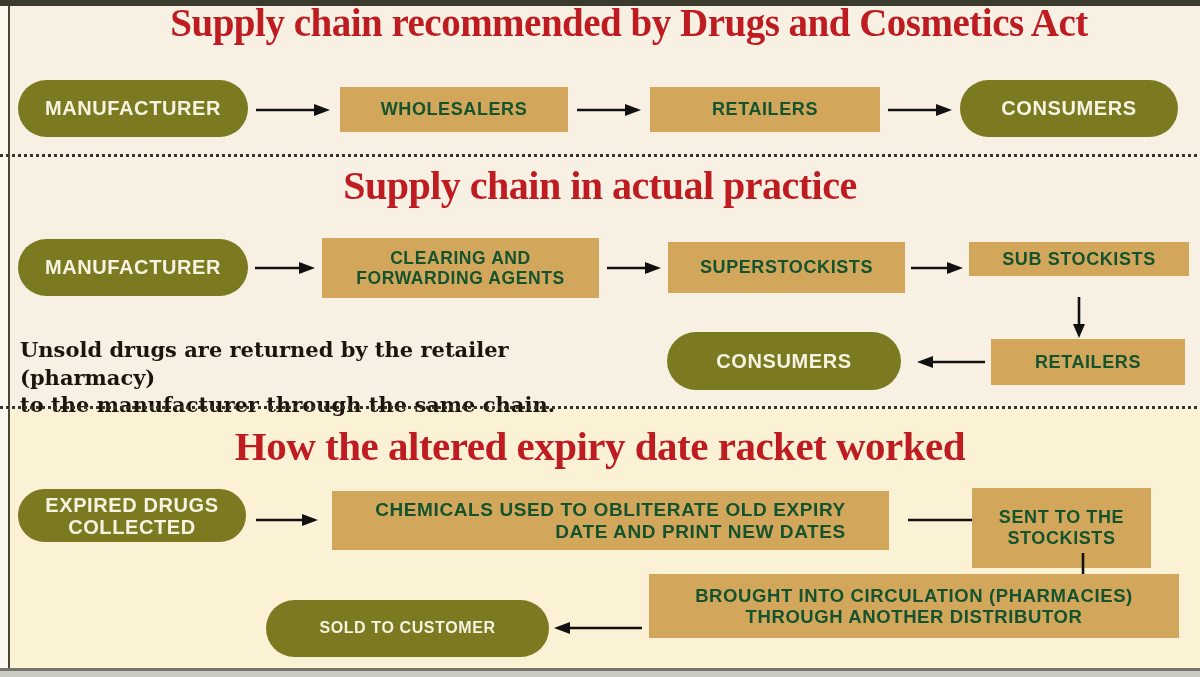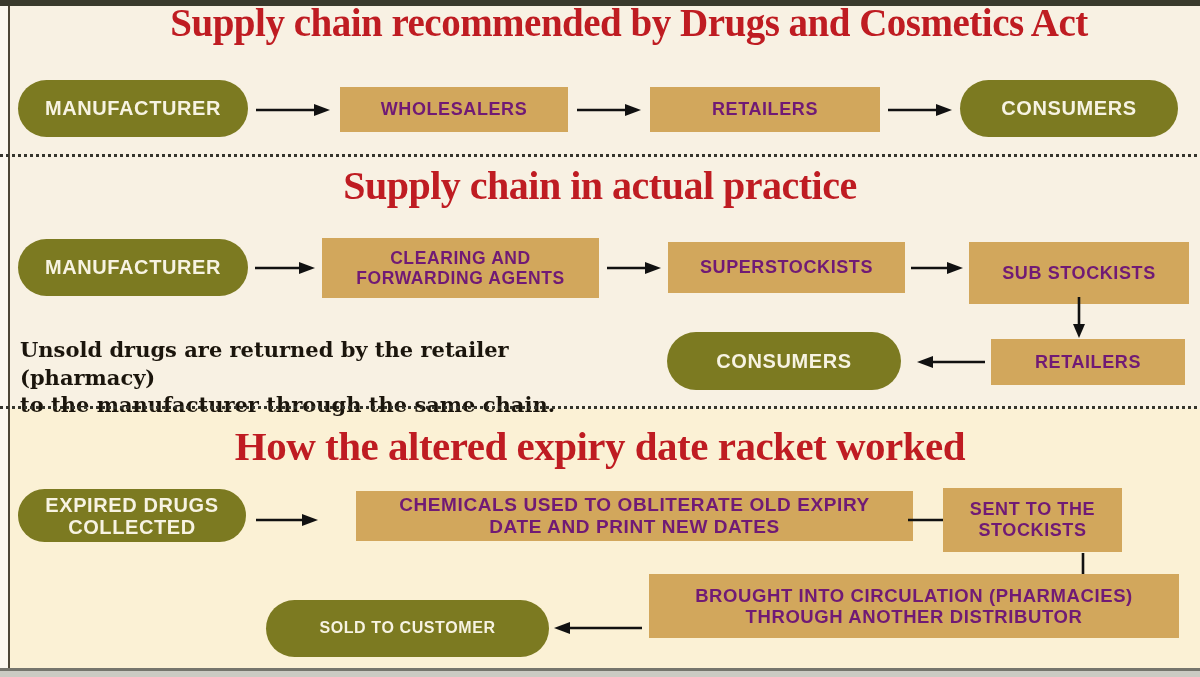--- a/index.html
+++ b/index.html
@@ -29,45 +29,45 @@
   #title1{top:0;font-size:39px;margin-left:29px;}
   #title2{top:162px;font-size:40px;}
   #title3{top:422px;font-size:41px;}
 
   .pill,.box{
     position:absolute;display:flex;align-items:center;justify-content:center;
     text-align:center;font-weight:bold;white-space:pre-line;
     letter-spacing:0.6px;line-height:1.15;
   }
   .pill{background:#7c7a21;color:#f7f3e2;border-radius:29px;font-size:20px;}
-  .box{background:#d2a75c;color:#701a75;font-size:18px;}
+  .box{background:#d2a75c;color:#14532d;font-size:18px;}
 
   
   #p-man1{left:18px;top:80px;width:230px;height:57px;}
   #b-whole{left:340px;top:87px;width:228px;height:45px;}
   #b-ret1{left:650px;top:87px;width:230px;height:45px;}
   #p-con1{left:960px;top:80px;width:218px;height:57px;}
 
   
   #p-man2{left:18px;top:239px;width:230px;height:57px;}
   #b-clear{left:322px;top:238px;width:277px;height:60px;font-size:17.5px;}
   #b-super{left:668px;top:242px;width:237px;height:51px;}
-  #b-sub{left:969px;top:242px;width:220px;height:62px;}
+  #b-sub{left:969px;top:242px;width:220px;height:34px;}
   #b-ret2{left:991px;top:339px;width:194px;height:46px;}
   #p-con2{left:667px;top:332px;width:234px;height:58px;}
   .note{
     position:absolute;left:20px;top:336px;width:560px;
     font-family:"DejaVu Serif",serif;font-weight:bold;
     font-size:21px;line-height:1.32;color:#1b150c;white-space:pre-line;
   }
 
   
   #p-exp{left:18px;top:489px;width:228px;height:53px;line-height:1.1;}
-  #b-chem{left:356px;top:491px;width:557px;height:50px;font-size:19px;}
-  #b-sent{left:943px;top:488px;width:179px;height:64px;}
+  #b-chem{left:332px;top:491px;width:557px;height:59px;font-size:19px;text-align:right;}
+  #b-sent{left:972px;top:488px;width:179px;height:80px;}
   #b-brought{left:649px;top:574px;width:530px;height:64px;font-size:18.5px;}
   #p-sold{left:266px;top:600px;width:283px;height:57px;font-size:16px;}
 
   .arrow{position:absolute;}
   .arrow svg{display:block;width:100%;height:100%;}
   #a1{left:256px;top:103px;width:74px;height:14px;}
   #a2{left:577px;top:103px;width:64px;height:14px;}
   #a3{left:888px;top:103px;width:64px;height:14px;}
   #a4{left:255px;top:261px;width:60px;height:14px;}
   #a5{left:607px;top:261px;width:54px;height:14px;}

